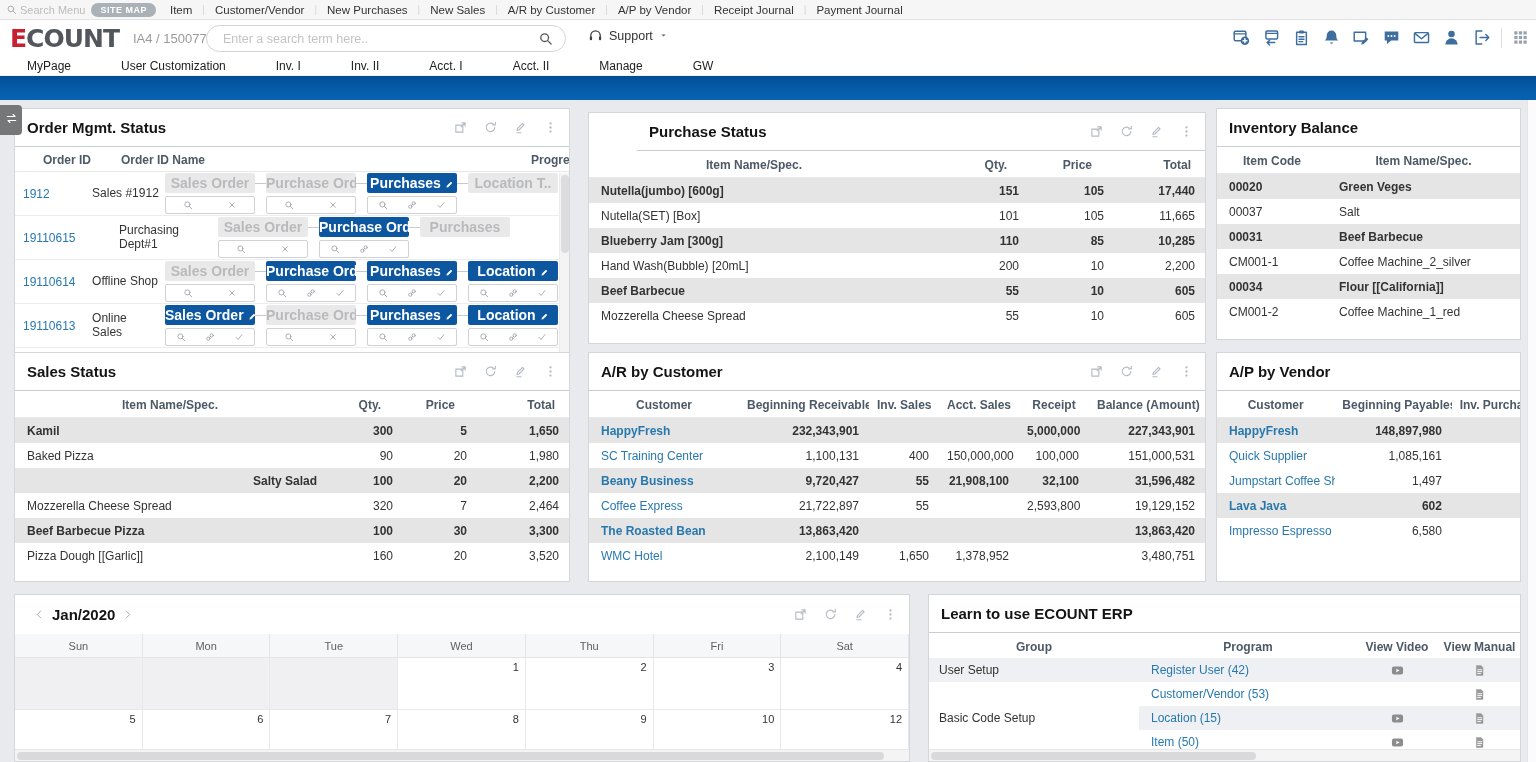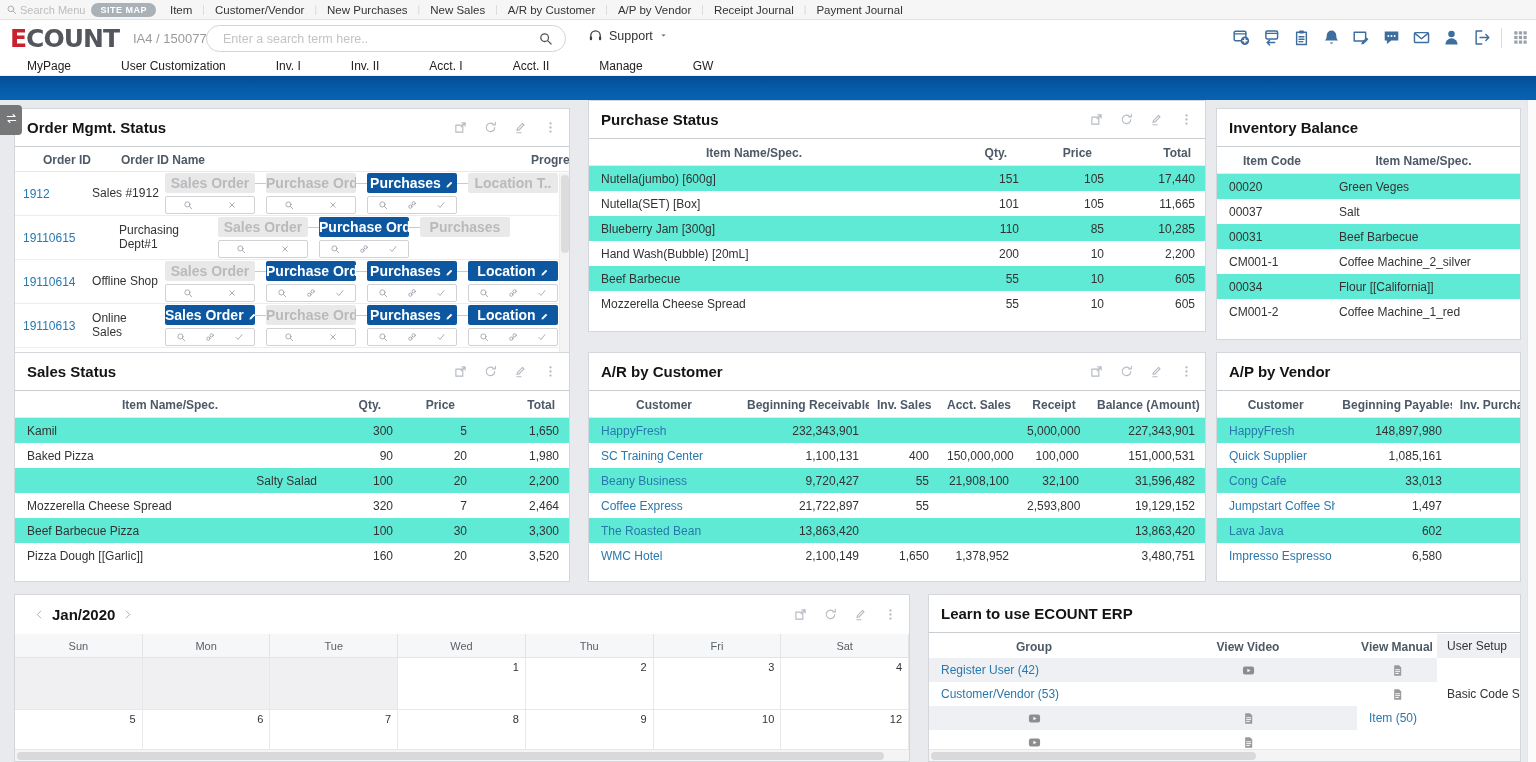--- a/index.html
+++ b/index.html
@@ -47,21 +47,21 @@
 
   .panel { position:absolute; background:#fff; border:1px solid #d3d6da; overflow:hidden; }
   .panel-head { position:relative; height:38px; border-bottom:1px solid #c9cdd2; display:flex; align-items:center; padding:0 12px; }
   .panel-title { font-size:15px; font-weight:bold; color:#141414; white-space:nowrap; }
   .panel-icons { margin-left:auto; display:flex; gap:17px; color:#b5bbc2; align-items:center; }
   .panel-icons .p-ic { display:inline-flex; cursor:pointer; }
   .panel-body { position:absolute; left:0; right:0; top:39px; bottom:0; }
 
   .thead { display:flex; height:26px; align-items:center; font-weight:bold; color:#4d5966; font-size:12px; border-bottom:1px solid #e7e9ec; }
   .trow { display:flex; height:25px; align-items:center; font-size:12px; color:#333; }
-  .trow.stripe { background:#5eead4; }
+  .trow.stripe { background:#e5e5e5;font-weight:bold; }
   .tcell { white-space:nowrap; overflow:hidden; padding:0 8px; }
   a.lnk { color:#2878ae; text-decoration:none; cursor:pointer; }
 
   
   #order-body .o-head { display:flex; height:24px; align-items:center; font-weight:bold; color:#4d5966; border-bottom:1px solid #e8e8ea; position:relative; }
   .o-row { display:flex; height:44px; align-items:center; border-bottom:1px solid #ededee; position:relative; }
   .o-id { width:104px; padding-left:8px; }
   .o-name { width:99px; font-size:12px; color:#333; line-height:1.15; padding-right:6px; }
   .steps { display:flex; }
   .step { width:90px; margin-right:11px; position:relative; }
@@ -622,21 +622,21 @@
           </div>
         </div>
       <div class="vscroll">
           <div class="vthumb"></div>
         </div>
       <div class="hscroll">
           <div class="thumb" style="left:2px;width:58%;"></div>
         </div>
     </section>
 
-    <section class="panel" style="left:588px; top:0; width:618px; height:232px;">
+    <section class="panel" style="left:588px; top:12px; width:618px; height:232px;padding-left:48px;">
       <div class="panel-head">
         <span class="panel-title">Purchase Status</span>
         <div class="panel-icons">
             <span class="p-ic">
               <svg width="13" height="13" viewBox="0 0 14 14" fill="none" stroke="currentColor" stroke-width="1.2" stroke-linecap="round" stroke-linejoin="round">
                 <rect x="2" y="4.5" width="7.5" height="7.5"></rect>
                 <path d="M8.5 2H12v3.5M11.8 2.2L7.6 6.4"></path>
               </svg>
             </span>
             <span class="p-ic">
@@ -921,25 +921,20 @@
             <div class="tcell" style="width: 80px; text-align: left;">Inv. Purchases</div>
           </div>
           <div class="trow stripe">
             <div class="tcell" style="width: 140px; text-align: left; padding-left: 12px;"><a class="lnk">HappyFresh</a></div>
             <div class="tcell" style="width: 140px; text-align: right; padding-right: 10px;">148,897,980</div>
             <div class="tcell" style="width: 80px; text-align: left;"></div>
           </div>
           <div class="trow">
             <div class="tcell" style="width: 140px; text-align: left; padding-left: 12px;"><a class="lnk">Quick Supplier</a></div>
             <div class="tcell" style="width: 140px; text-align: right; padding-right: 10px;">1,085,161</div>
-            <div class="tcell" style="width: 80px; text-align: left;"></div>
-          </div>
-          <div class="trow stripe">
-            <div class="tcell" style="width: 140px; text-align: left; padding-left: 12px;"><a class="lnk">Cong Cafe</a></div>
-            <div class="tcell" style="width: 140px; text-align: right; padding-right: 10px;">33,013</div>
             <div class="tcell" style="width: 80px; text-align: left;"></div>
           </div>
           <div class="trow">
             <div class="tcell" style="width: 140px; text-align: left; padding-left: 12px;"><a class="lnk">Jumpstart Coffee Shop</a></div>
             <div class="tcell" style="width: 140px; text-align: right; padding-right: 10px;">1,497</div>
             <div class="tcell" style="width: 80px; text-align: left;"></div>
           </div>
           <div class="trow stripe">
             <div class="tcell" style="width: 140px; text-align: left; padding-left: 12px;"><a class="lnk">Lava Java</a></div>
             <div class="tcell" style="width: 140px; text-align: right; padding-right: 10px;">602</div>
@@ -1027,20 +1022,21 @@
           <div class="thumb" style="left:2px;width:97%;"></div>
         </div>
     </section>
 
     <section class="panel" style="left:928px; top:494px; width:593px; height:168px;">
       <div class="panel-head">
         <span class="panel-title">Learn to use ECOUNT ERP</span>
       </div>
       <div id="learn-grid">
           <div class="lg-h">Group</div>
+          <div class="lg-h">Program</div>
           <div class="lg-h">View Video</div>
           <div class="lg-h">View Manual</div>
           <div class="lg-cell c0 gstripe" style="grid-row: span 1;">User Setup</div>
           <div class="lg-cell c1 gstripe">
             <a class="lnk">Register User (42)</a>
           </div>
           <div class="lg-cell cc gstripe">
             <span class="vid-ic">
               <svg width="13" height="13" viewBox="0 0 14 14" fill="none" stroke="currentColor" stroke-width="1.2" stroke-linecap="round" stroke-linejoin="round">
                 <rect x="1" y="2.8" width="12" height="8.6" rx="2.2" fill="currentColor" stroke="none"></rect>
@@ -1062,20 +1058,23 @@
           </div>
           <div class="lg-cell cc"></div>
           <div class="lg-cell cc">
             <span class="doc-ic">
               <svg width="13" height="13" viewBox="0 0 14 14" fill="none" stroke="currentColor" stroke-width="1.2" stroke-linecap="round" stroke-linejoin="round">
                 <path d="M3.4 1.4h5.2L11 3.8v8.8H3.4z" fill="currentColor" stroke="none"></path>
                 <path d="M5 6.2h4.4M5 8.2h4.4M5 10.2h3" stroke="#fff" stroke-width="1"></path>
               </svg>
             </span>
           </div>
+          <div class="lg-cell c1 gstripe">
+            <a class="lnk">Location (15)</a>
+          </div>
           <div class="lg-cell cc gstripe">
             <span class="vid-ic">
               <svg width="13" height="13" viewBox="0 0 14 14" fill="none" stroke="currentColor" stroke-width="1.2" stroke-linecap="round" stroke-linejoin="round">
                 <rect x="1" y="2.8" width="12" height="8.6" rx="2.2" fill="currentColor" stroke="none"></rect>
                 <path d="M5.8 5.2v3.8l3.4-1.9z" fill="#fff" stroke="none"></path>
               </svg>
             </span>
           </div>
           <div class="lg-cell cc gstripe">
             <span class="doc-ic">

